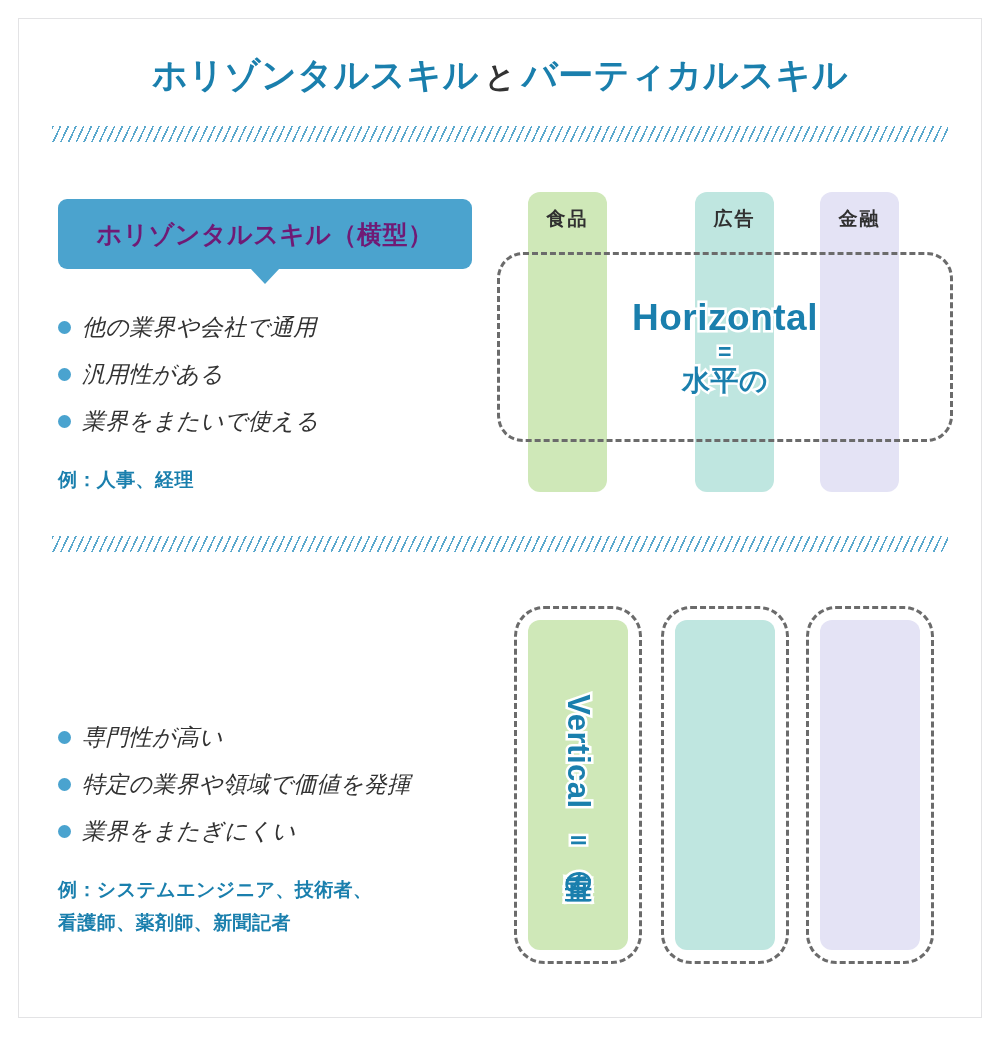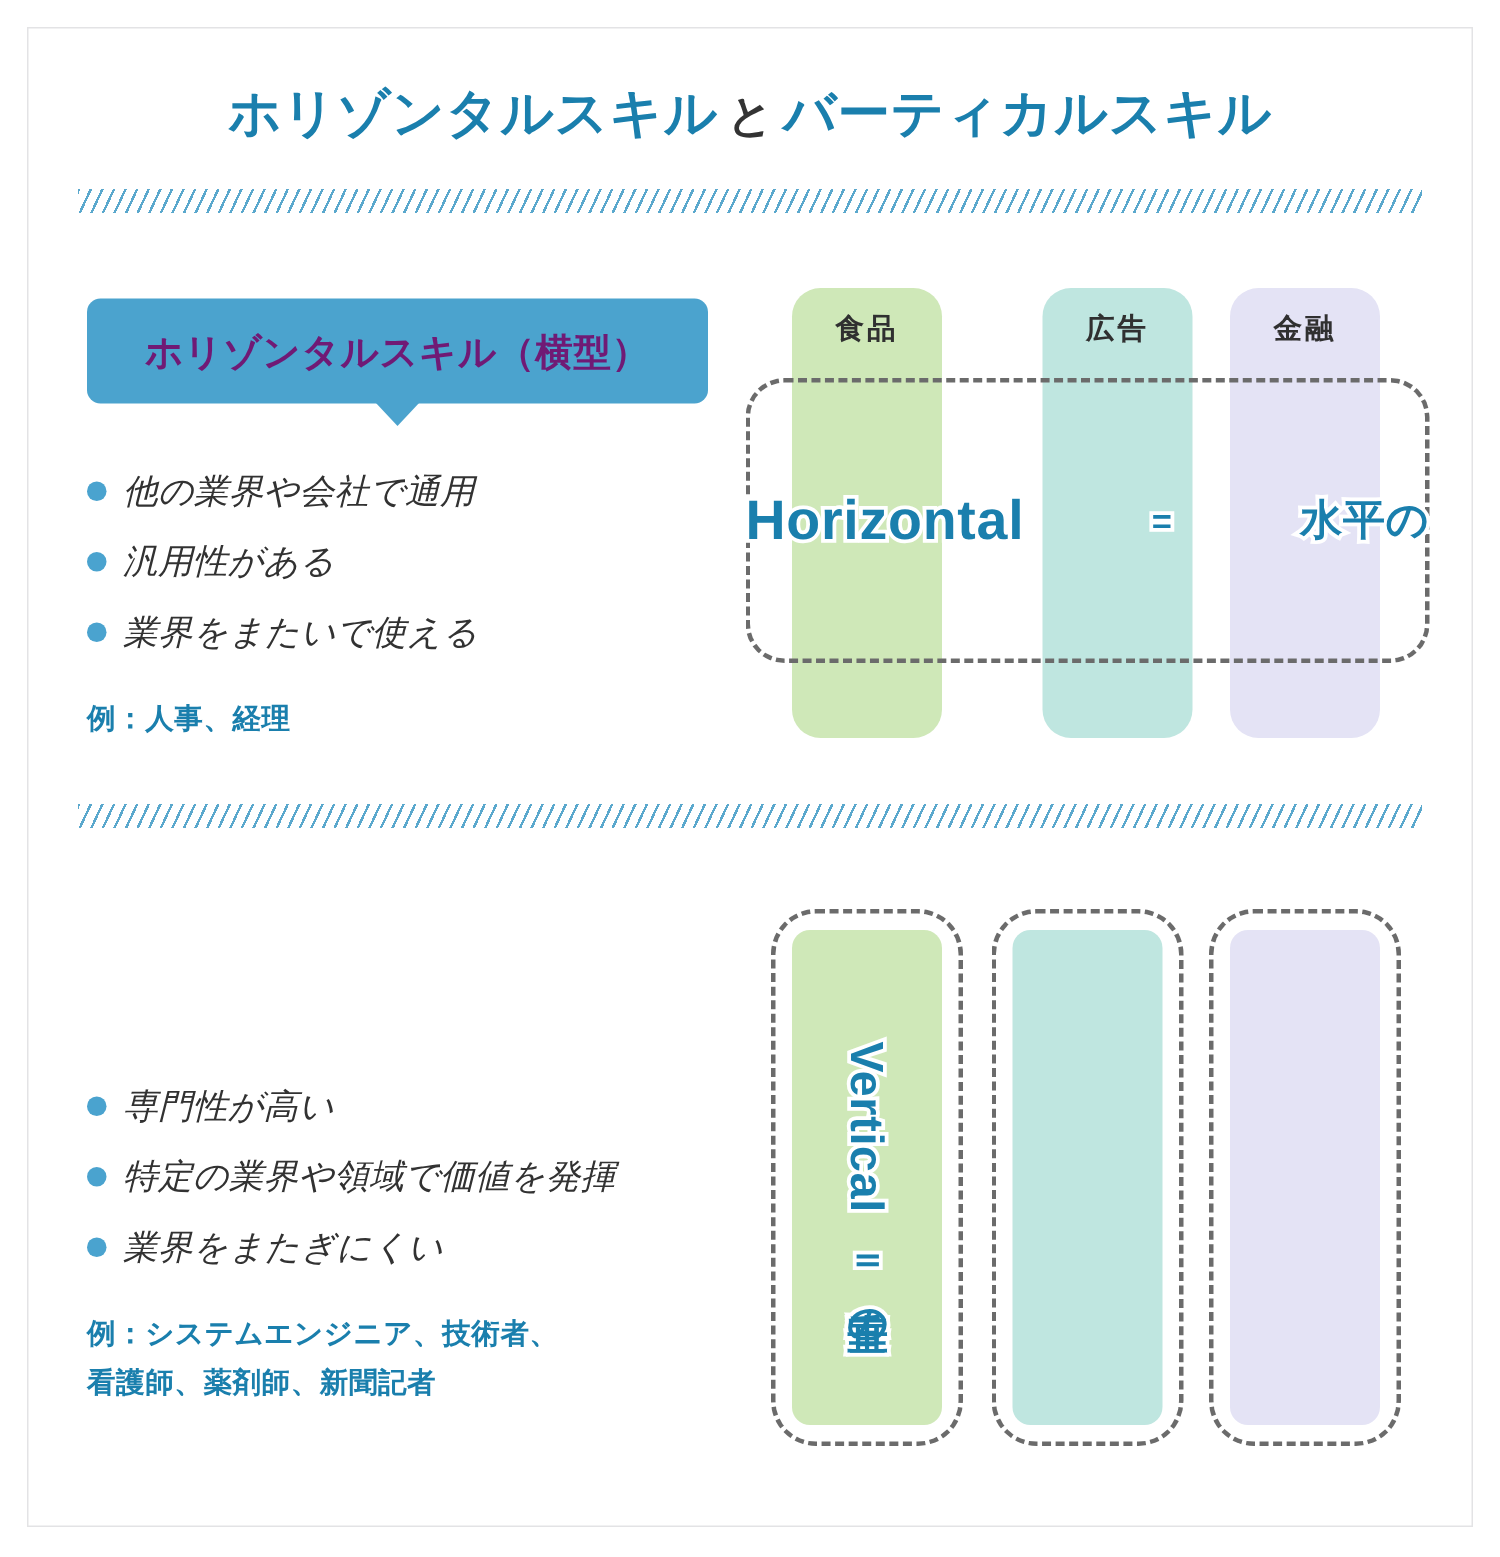--- a/index.html
+++ b/index.html
@@ -152,21 +152,21 @@
     left: 0;
     width: 100%;
     text-align: center;
     font-size: 19px;
     font-weight: bold;
     color: #303030;
     letter-spacing: 2px;
   }
 
   
-  .panel-h .bar { top: 6px; width: 100px; height: 300px; border-radius: 19px; }
+  .panel-h .bar { top: 6px; width: 79px; height: 300px; }
   .panel-h .bar.b1 { left: 38px;  background: #cfe8b8; }
   .panel-h .bar.b2 { left: 185px; background: #bfe6e0; margin-left: 20px; }
   .panel-h .bar.b3 { left: 330px; background: #e4e3f5; }
 
   .dash-h {
     position: absolute;
     left: 7px;
     top: 66px;
     width: 456px;
     height: 190px;
@@ -175,23 +175,23 @@
     box-sizing: border-box;
   }
 
   .overlay-h {
     position: absolute;
     left: 7px;
     top: 66px;
     width: 456px;
     height: 190px;
     display: flex;
-    flex-direction: row;
+    flex-direction: column;
     align-items: center;
-    justify-content: space-between;
+    justify-content: center;
     line-height: 1.04;
   }
   .ol-word {
     color: #1a7fad;
     font-weight: bold;
     -webkit-text-stroke: 5px #ffffff;
     paint-order: stroke fill;
     letter-spacing: 0.5px;
   }
   .ol-en { font-size: 37px; }

